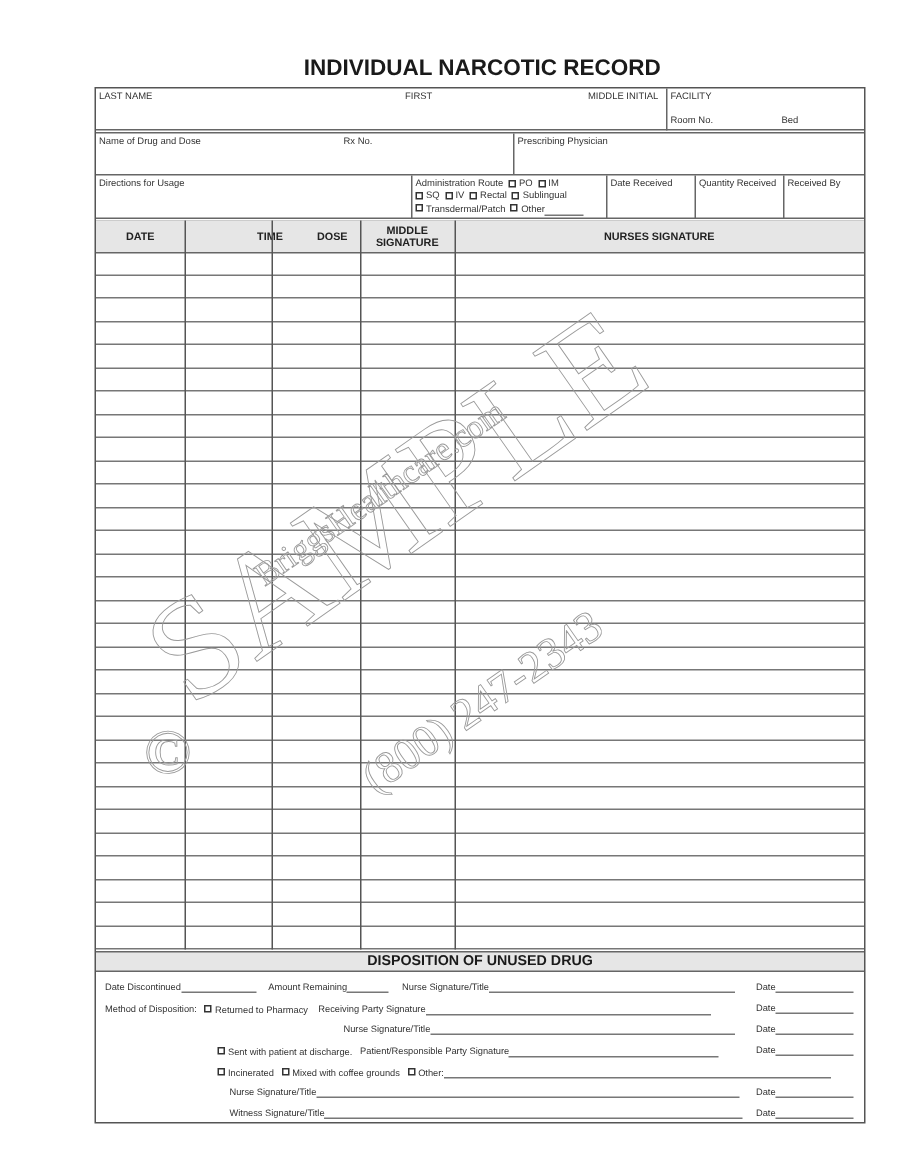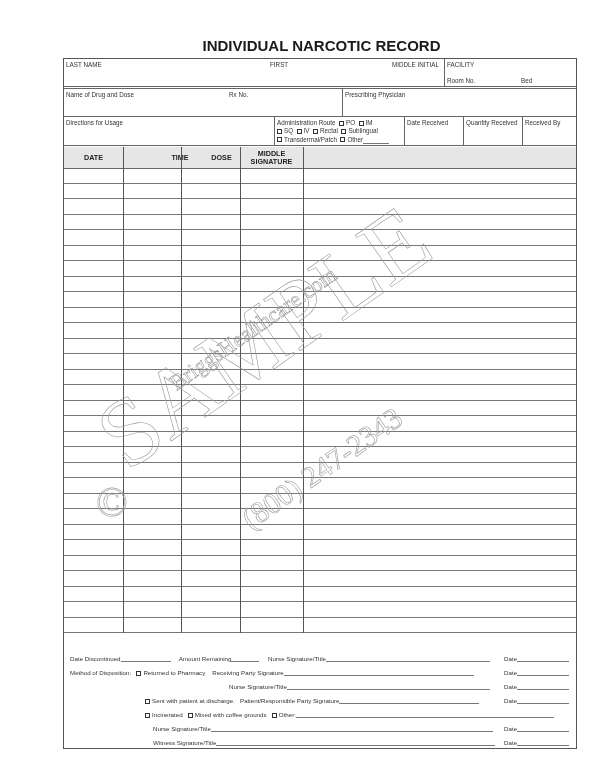--- a/index.html
+++ b/index.html
@@ -98,20 +98,21 @@
   <div class="hline dbl" style="top:86px;"></div>
 
   <div class="thead">
     <div class="th" style="left:0;width:59px;">DATE</div>
     <div class="th" style="left:59px;width:58px;margin-left:28px;">TIME</div>
     <div class="th" style="left:116px;width:59px;margin-left:12px;">DOSE</div>
     <div class="th" style="left:176px;width:63px;flex-direction:column;">
       <span>MIDDLE</span>
       <span>SIGNATURE</span>
     </div>
+    <div class="th" style="left:239px;right:0;">NURSES SIGNATURE</div>
   </div>
   <div class="hline" style="top:109px;border-top:1.2px solid #666;"></div>
 
   <div class="rows" id="rows">
       <div class="row"></div>
       <div class="row"></div>
       <div class="row"></div>
       <div class="row"></div>
       <div class="row"></div>
       <div class="row"></div>
@@ -139,20 +140,21 @@
       <div class="row"></div>
       <div class="row"></div>
       <div class="row"></div>
     </div>
 
   <div class="vline" style="left:59px;top:88px;height:486px;border-left:1.3px solid #555;"></div>
   <div class="vline" style="left:117px;top:88px;height:486px;border-left:1.3px solid #555;"></div>
   <div class="vline" style="left:176px;top:88px;height:486px;border-left:1.3px solid #555;"></div>
   <div class="vline" style="left:239px;top:88px;height:486px;border-left:1.3px solid #555;"></div>
 
+  <div class="disp-head">DISPOSITION OF UNUSED DRUG</div>
 
   <div class="dline" style="left:6px;top:597px;">
     <span>Date Discontinued</span><span class="blank" style="width:50px;"></span>&nbsp;&nbsp;&nbsp;&nbsp;
     <span>Amount Remaining</span><span class="blank" style="width:28px;"></span>&nbsp;&nbsp;&nbsp;&nbsp;
     <span>Nurse Signature/Title</span><span class="blank" style="width:164px;"></span>
   </div>
   <div class="dline" style="left:440px;top:597px;"><span>Date</span><span class="blank" style="width:52px;"></span></div>
 
   <div class="dline" style="left:6px;top:611px;">
     <span>Method of Disposition:</span>&nbsp;&nbsp;

